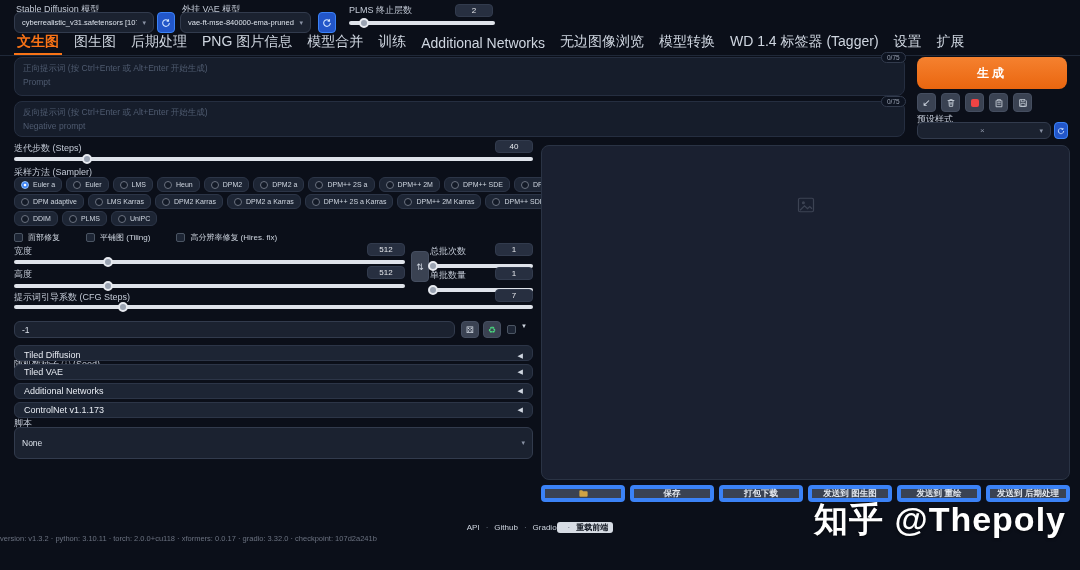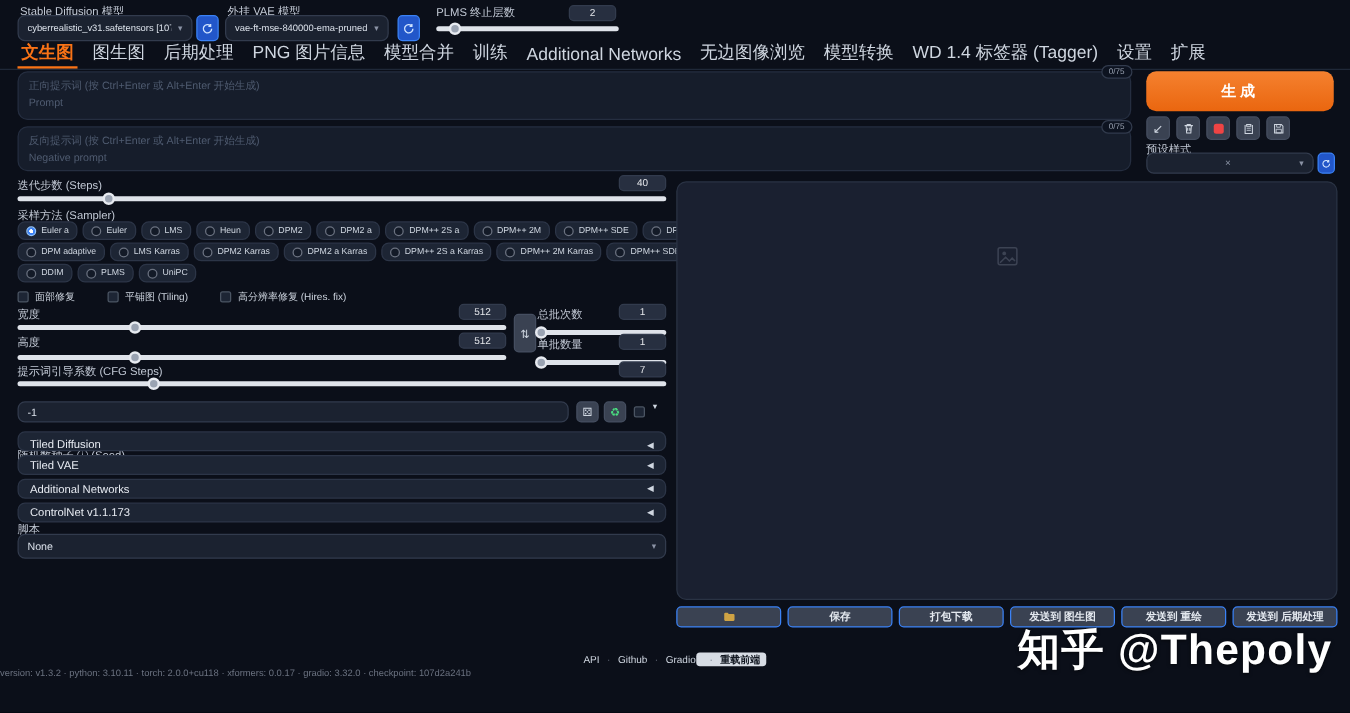--- a/index.html
+++ b/index.html
@@ -52,21 +52,21 @@
   .cb { width:9px; height:9px; background:#1d2534; border:1px solid #4b5563; border-radius:2px; flex:none; }
   
   .accordion { position:absolute; left:14px; width:519px; height:16px; background:#1d2534; border:1px solid #2c3547;
                border-radius:6px; display:flex; align-items:center; padding:0 9px; font-size:9px; color:#e7ebf2; cursor:pointer; }
   .accordion .arrow { margin-left:auto; font-size:7px; color:#cfd6e0; }
   
   #output-box { position:absolute; left:541px; top:145px; width:529px; height:335px;
                 background:#1a2030; border:1px solid #2a3344; border-radius:8px; }
   #placeholder-icon { position:absolute; left:50%; top:50px; transform:translateX(-50%); opacity:.3; }
   #output-btns { position:absolute; left:541px; top:485px; width:529px; display:flex; gap:5px; }
-  .obtn { flex:1; height:17px; background:#3a4252; border:1px solid #3b82f6; border-radius:4px;
+  .obtn { flex:1; height:17px; background:#3a4252; border:4px solid #3b82f6; border-radius:4px;
           display:flex; align-items:center; justify-content:center; font-size:8.5px; font-weight:bold;
           color:#e3e8ef; cursor:pointer; white-space:nowrap; }
   
   #footer-links { position:absolute; left:0; right:0; top:522px; text-align:center; font-size:8px; color:#cfd6e0; }
   .flink { cursor:pointer; }
   .flink + .flink::before { content:"·"; margin:0 6px; color:#6b7280; font-weight:normal; }
   .flink.hl { background:#d7dce4; color:#10151f; padding:1px 5px; border-radius:3px; font-weight:bold; }
   #footer-version { position:absolute; left:0; right:0; top:534px; font-size:7.5px; color:#6b7280; }
   #watermark { position:absolute; right:14px; top:497px; font-size:34px; font-weight:600; color:#ffffff;
                letter-spacing:1px; text-shadow:0 1px 3px rgba(0,0,0,.6); z-index:5; }
@@ -364,21 +364,21 @@
         <span class="arrow">◀</span>
       </div>
 
       <div class="accordion acc-pos" style="top: 402px;">
         <span>ControlNet v1.1.173</span>
         <span class="arrow">◀</span>
       </div>
     </div>
 
   <div class="lbl" style="left:14px; top:417px;">脚本</div>
-  <div class="dd" style="left:14px; top:427px; width:519px; height:20px;">
+  <div class="dd" style="left:14px; top:427px; width:519px; height:32px;">
     <span>None</span>
     <span class="caret">▾</span>
   </div>
 
   <div id="output-box">
     <svg id="placeholder-icon" width="18" height="18" viewBox="0 0 24 24">
       <rect x="2" y="3" width="20" height="18" rx="2" fill="none" stroke="#8b93a5" stroke-width="1.6"></rect>
       <circle cx="8.5" cy="9" r="2" fill="#8b93a5"></circle>
       <path d="M4 19l6-6 4 4 3-3 3 3" fill="none" stroke="#8b93a5" stroke-width="1.6"></path>
     </svg>

